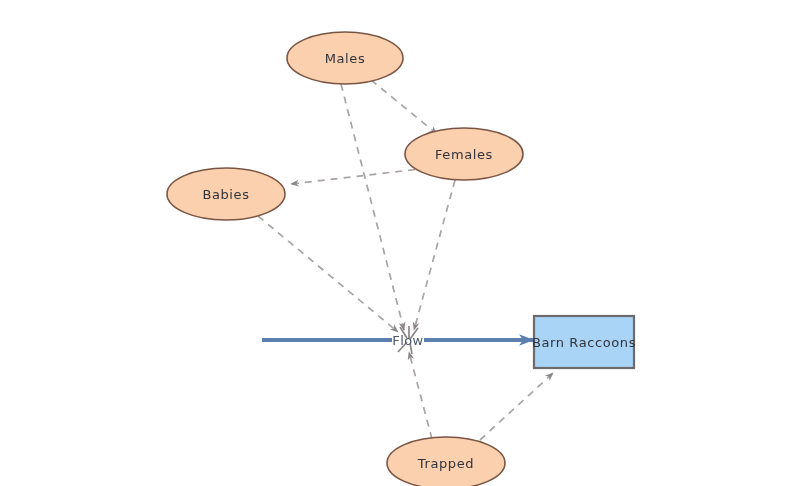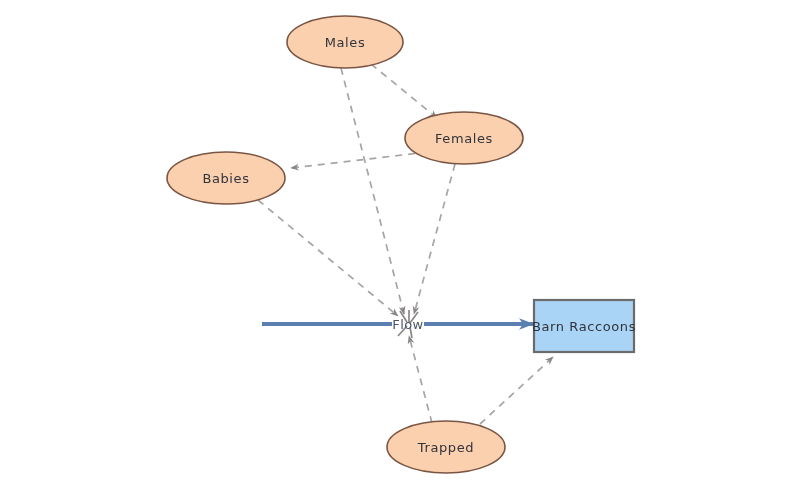--- a/index.html
+++ b/index.html
@@ -11,20 +11,21 @@
     width: 800px;
     height: 486px;
     overflow: hidden;
     font-family: "DejaVu Sans", sans-serif;
   }
   #canvas-wrap {
     position: relative;
     width: 800px;
     height: 348px;
     background: #ffffff;
+    margin-top: 16px;
   }
   #diagram-svg {
     position: absolute;
     left: 0;
     top: 0;
     width: 800px;
     height: 486px;
     display: block;
   }
   .node-label {

